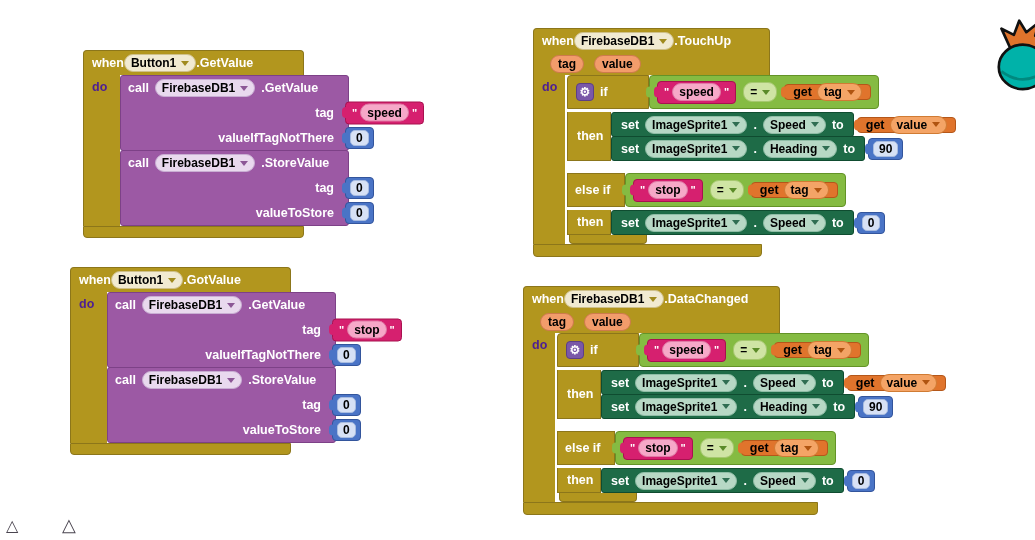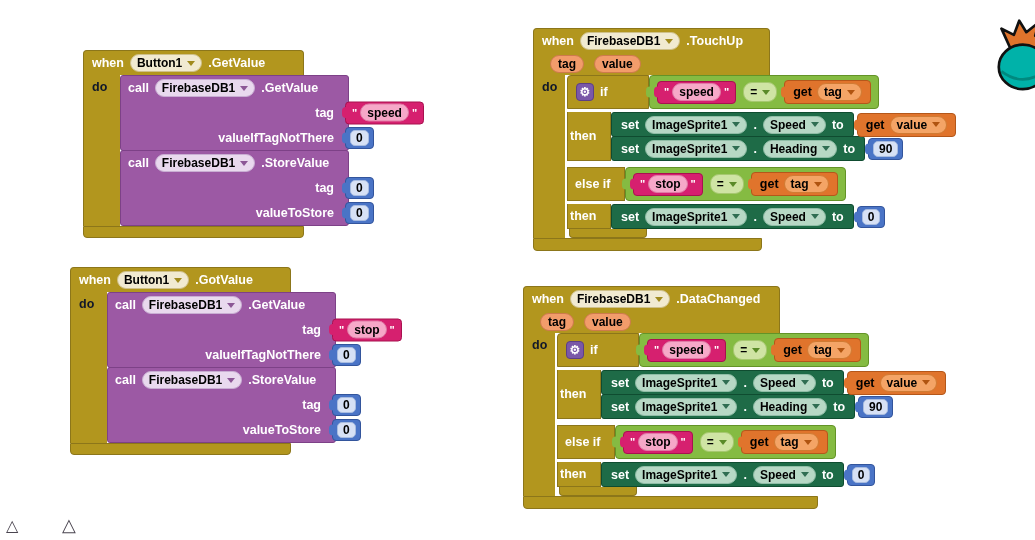--- a/index.html
+++ b/index.html
@@ -20,24 +20,24 @@
   #g2{left:70px;top:267px}
   #g3{left:533px;top:28px}
   #g4{left:523px;top:286px}
 
   .kw{color:#fff;font-size:12.5px;white-space:nowrap}
   .blk{font-size:12.5px}
 
   
   .gold-top{background:var(--gold);border:1px solid var(--goldb);border-bottom:none;
             border-radius:4px 4px 0 0;padding:0 8px}
-  .ev-h{display:flex;align-items:center;gap:6px;height:24px}
+  .ev-h{display:flex;align-items:center;height:24px}
   .ev-p{display:flex;align-items:center;gap:10px;height:22px;padding-left:8px}
   .ev-b{display:flex;align-items:stretch}
-  .do-col{background:var(--gold);border-left:1px solid var(--goldb);color:#0f172a;
+  .do-col{background:var(--gold);border-left:1px solid var(--goldb);color:#4c1d95;
           font-size:12.5px;padding:5px 0 0 8px}
   .ev-f{background:var(--gold);border:1px solid var(--goldb);
         border-radius:0 0 4px 4px;height:12px}
   #g1 .gold-top,#g2 .gold-top,#g1 .ev-f,#g2 .ev-f{width:221px}
   #g1 .do-col,#g2 .do-col{width:37px}
   #g3 .gold-top{width:237px}
   #g4 .gold-top{width:257px}
   #g3 .do-col,#g4 .do-col{width:32px}
   #g3 .ev-f{width:229px;height:13px}
   #g4 .ev-f{width:295px;height:13px}
@@ -69,43 +69,43 @@
          height:25px;padding-right:14px;font-size:12.5px}
   .attach{position:absolute;left:calc(100% - 3px);top:50%;transform:translateY(-50%);display:flex}
 
   
   .vb-num{position:relative;display:inline-flex;align-items:center;height:22px;
           background:var(--blue);border:1px solid var(--blueb);border-radius:4px;padding:0 4px}
   .vb-txt{position:relative;display:inline-flex;align-items:center;gap:3px;height:23px;
           background:var(--magenta);border:1px solid var(--magentab);border-radius:4px;
           padding:0 6px;color:#fff}
   .q{color:#fff;font-size:11px;line-height:1}
-  .getblk{position:relative;display:inline-flex;align-items:center;gap:5px;height:24px;
+  .getblk{position:relative;display:inline-flex;align-items:center;gap:5px;height:16px;
           background:var(--orange);border:1px solid var(--orangeb);border-radius:4px;
           padding:0 8px;color:#000;font-size:12.5px}
   .cond{position:relative;display:inline-flex;align-items:center;gap:7px;height:34px;
         background:var(--bgreen);border:1px solid var(--bgreenb);border-radius:4px;padding:0 7px}
   .vb-num::before,.vb-txt::before,.getblk::before,.cond::before{
         content:"";position:absolute;left:-4px;top:50%;transform:translateY(-50%);
         width:5px;height:11px;border-radius:4px 0 0 4px}
   .vb-num::before{background:var(--blue)}
   .vb-txt::before{background:var(--magenta)}
   .getblk::before{background:var(--orange)}
   .cond::before{background:var(--bgreen)}
 
   
   .ifblk{margin-left:2px}
   .if-row,.then-row{display:flex;align-items:stretch}
   .then-row{margin-top:3px}
-  .row-elseif{margin-top:6px}
+  .row-elseif{margin-top:12px}
   .gcell{background:var(--gold);border:1px solid var(--goldb);border-top:none;color:#fff;
          display:flex;align-items:center;gap:6px;font-size:12.5px;flex:none}
   .if-row .gcell{border-top:1px solid var(--goldb)}
   .w-if{width:82px;padding-left:8px;border-radius:4px 0 0 0}
-  .w-then{width:44px;padding-left:2px}
+  .w-then{width:44px;padding-left:9px}
   .w-elseif{width:58px;padding-left:7px}
   .gear{width:18px;height:18px;background:#7a58a8;border:1px solid #5c3f85;border-radius:4px;
         color:#fff;font-size:12px;line-height:1;display:flex;align-items:center;justify-content:center}
   .stack{display:flex;flex-direction:column}
   .set-line{display:flex;align-items:center}
   .set-line + .set-line .setblk{margin-top:-1px}
   .setblk{display:inline-flex;align-items:center;gap:6px;height:25px;background:var(--dgreen);
           border:1px solid var(--dgreenb);border-radius:3px;padding:0 9px;color:#fff;font-size:12.5px}
   .vattach{margin-left:3px;display:flex}
   .cond-wrap{display:flex;align-items:center}

